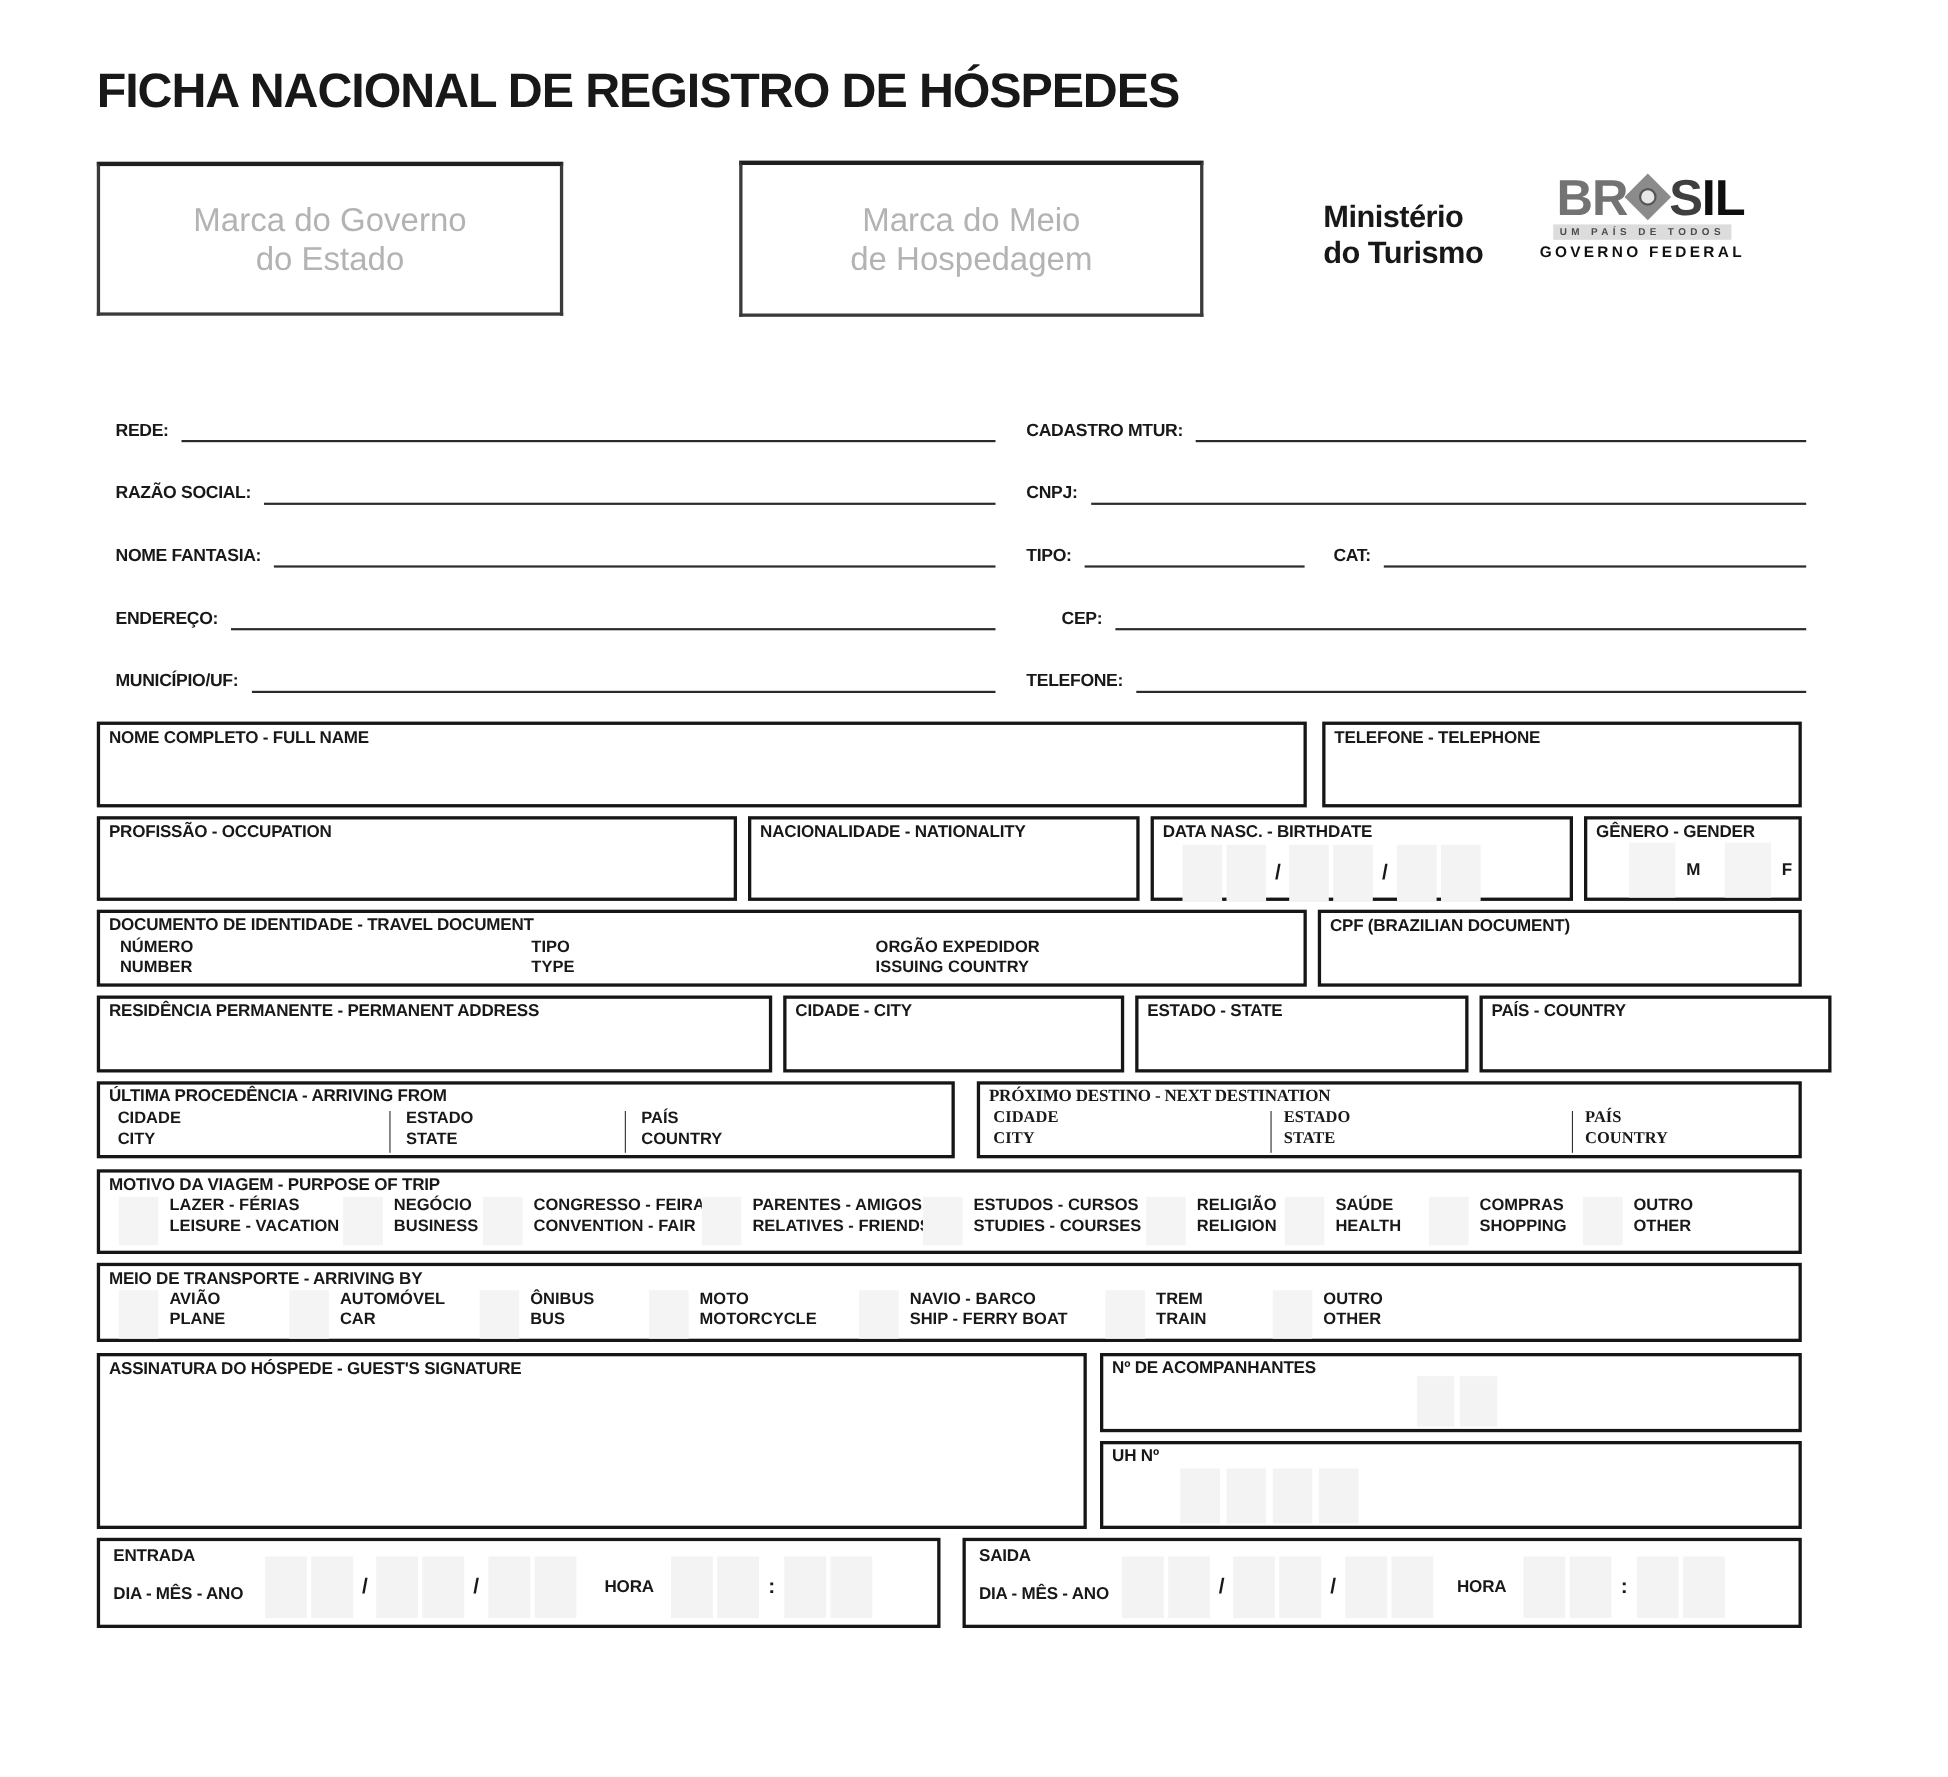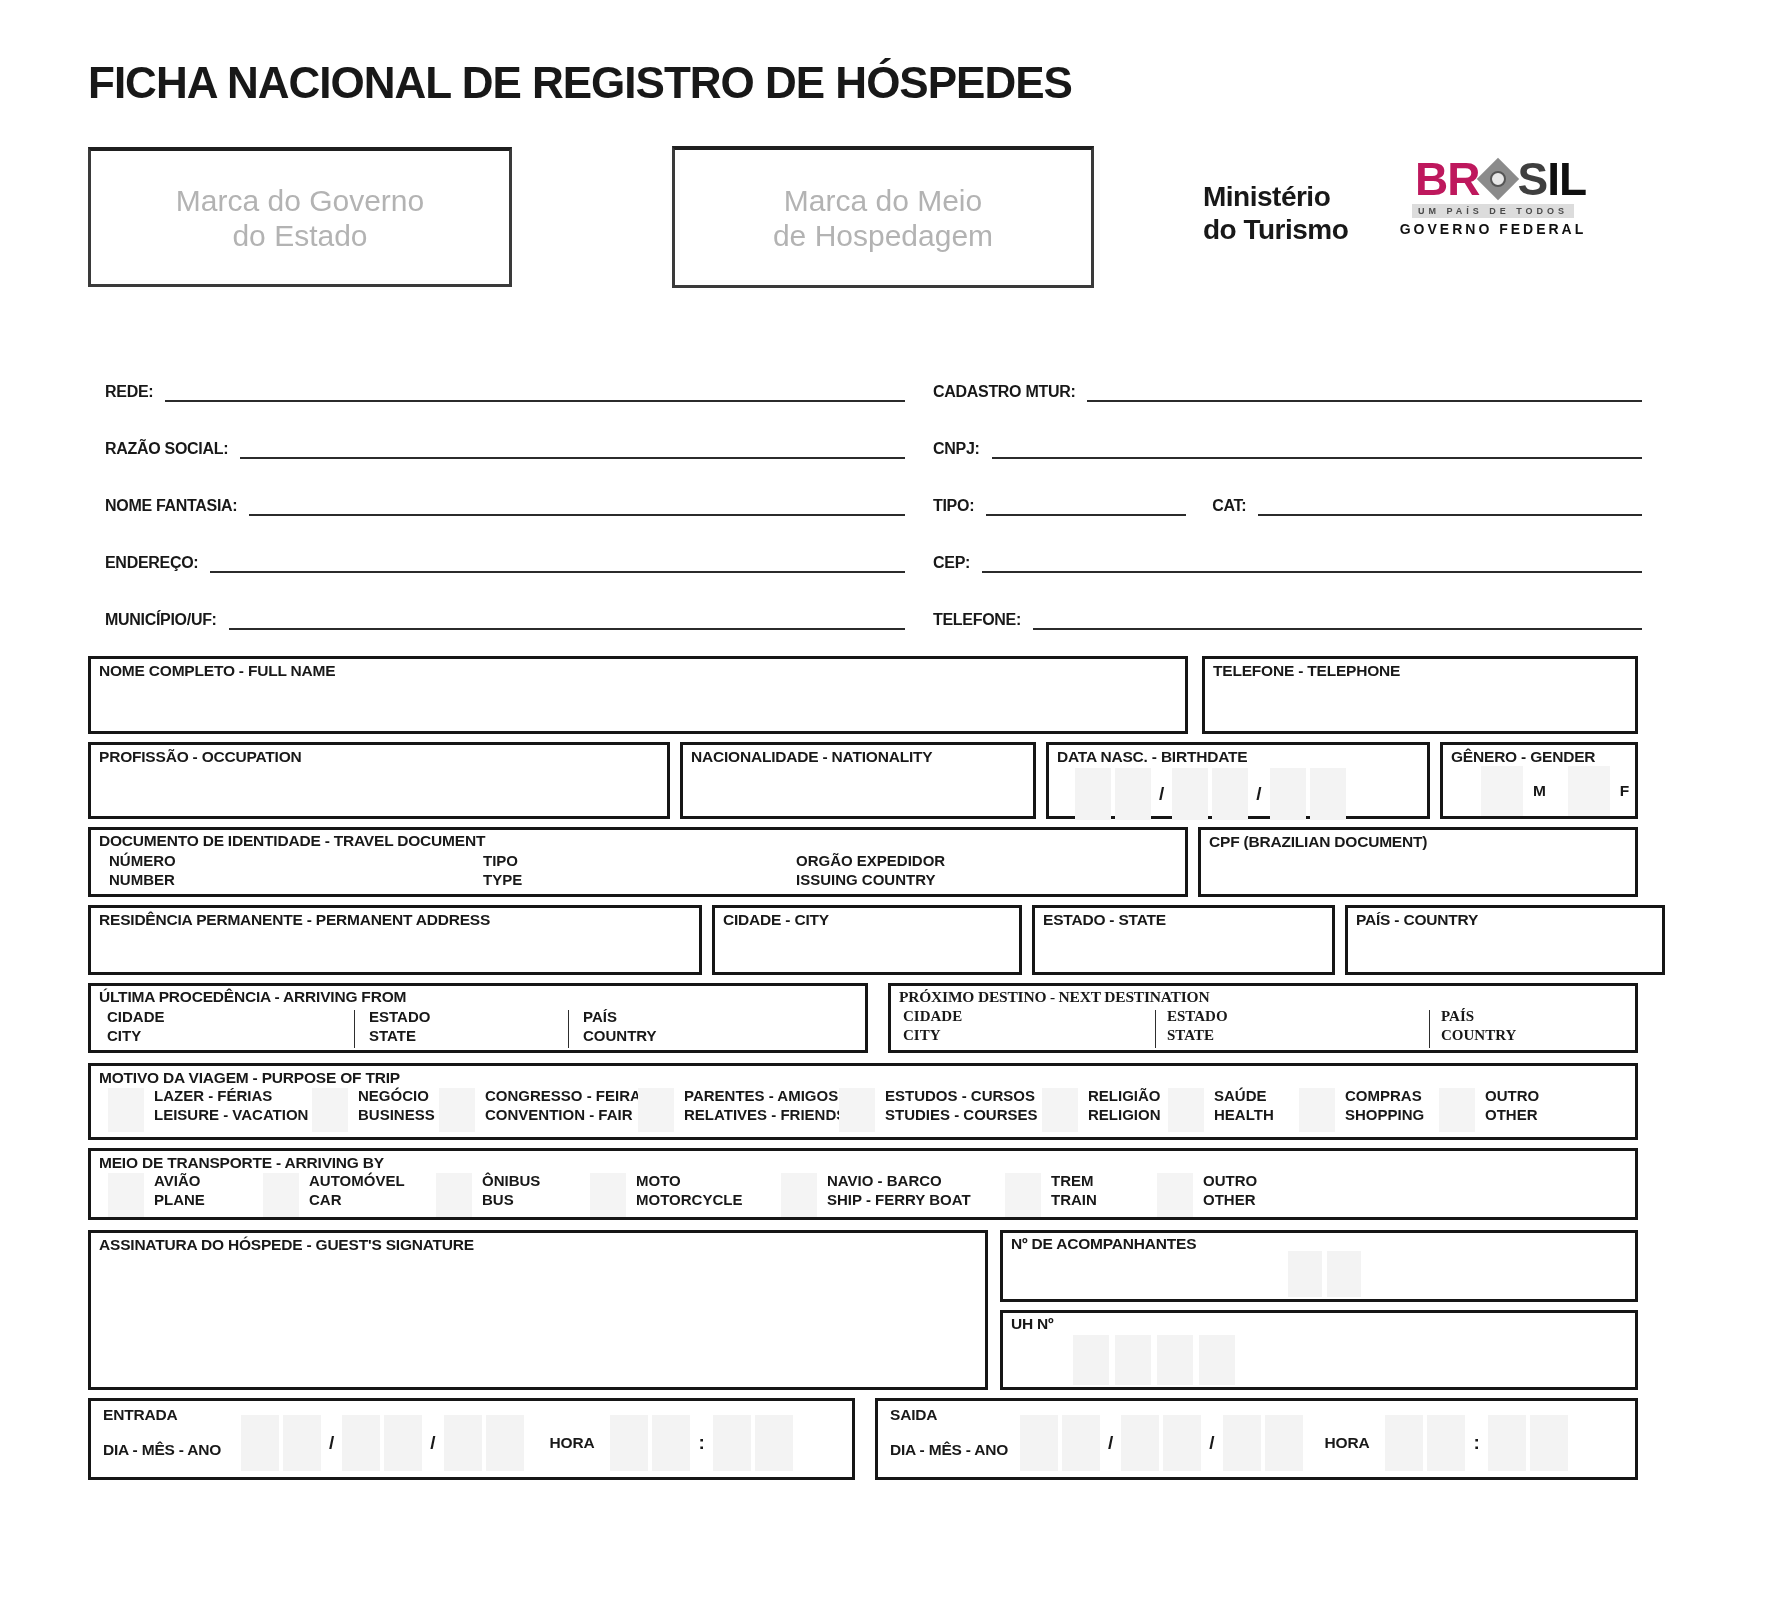--- a/index.html
+++ b/index.html
@@ -9,21 +9,21 @@
   
   .title{left:88px;top:58px;font-size:44px;font-weight:800;letter-spacing:-1px;white-space:nowrap;}
   
   .mark{border:3px solid #3a3a3a;border-top:4px solid #1f1f1f;box-sizing:border-box;
         display:flex;flex-direction:column;justify-content:center;align-items:center;
         color:#b3b3b3;font-size:30px;line-height:35px;font-weight:400;text-align:center;}
   
   .ministry{font-size:28px;font-weight:700;line-height:33px;letter-spacing:-0.5px;}
   .brasil{display:flex;flex-direction:column;align-items:center;width:256px;}
   .brasil-word{display:flex;align-items:center;font-weight:800;font-size:46px;line-height:46px;letter-spacing:-1px;}
-  .b-gray{color:#be185d;margin-left:15px;} .b-dark{color:#3f3f3f;} .b-black{color:#0f0f0f;}
+  .b-gray{color:#737373;margin-left:15px;} .b-dark{color:#3f3f3f;} .b-black{color:#0f0f0f;}
   .diamond{width:30px;height:30px;background:#8b8b8b;transform:rotate(45deg);margin:0 4px;
            display:flex;align-items:center;justify-content:center;}
   .diamond-core{width:12px;height:12px;border-radius:50%;background:#e8e8e8;border:2px solid #555;}
   .tagline{font-size:9px;font-weight:700;letter-spacing:4px;color:#4a4a4a;background:#dcdcdc;
            padding:2px 6px;margin-top:2px;white-space:nowrap;}
   .govfed{font-size:14px;font-weight:800;letter-spacing:3px;color:#101010;margin-top:3px;white-space:nowrap;}
   
   .tf-row{position:absolute;left:105px;width:1537px;display:flex;align-items:flex-end;height:26px;justify-content:flex-end;}
   .tf-label{font-weight:700;font-size:16px;letter-spacing:-0.3px;white-space:nowrap;padding-right:12px;line-height:20px;}
   .tf-line{border-bottom:2px solid #2b2b2b;flex:1;height:100%;}
@@ -108,21 +108,21 @@
       <span class="tf-line"></span>
     </div>
     <div class="grp-r">
       <span class="tf-label">TIPO:</span>
       <span class="tf-line fixed" style="width:200px;"></span>
       <span class="tf-label" style="margin-left:26px;">CAT:</span>
       <span class="tf-line"></span>
     </div>
   </div>
 
-  <div class="tf-row" style="top:547px;">
+  <div class="tf-row" style="top:547px;gap:32px;">
     <div class="grp-l">
       <span class="tf-label">ENDEREÇO:</span>
       <span class="tf-line"></span>
     </div>
     <div class="grp-r">
       <span class="tf-label">CEP:</span>
       <span class="tf-line"></span>
     </div>
   </div>
 

